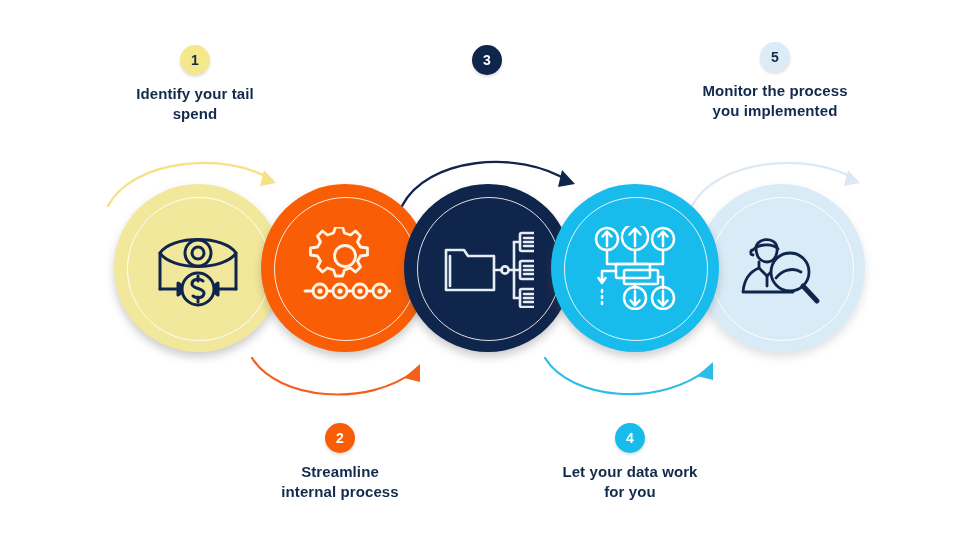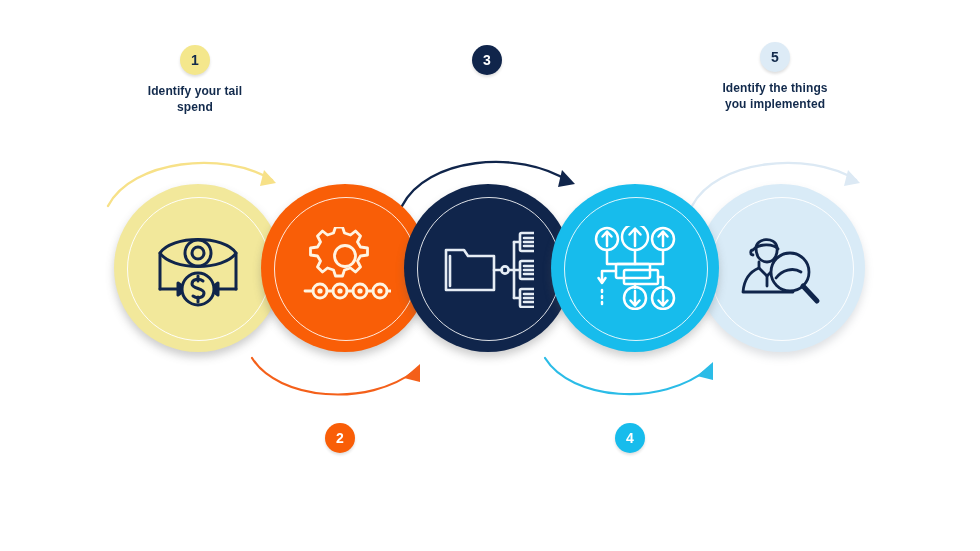--- a/index.html
+++ b/index.html
@@ -36,21 +36,21 @@
     margin: 0 auto 9px auto;
     display: flex;
     align-items: center;
     justify-content: center;
     font-size: 14px;
     font-weight: bold;
     line-height: 1;
     box-shadow: 0 2px 3px rgba(0,0,0,0.13);
   }
   .caption {
-    font-size: 12px;
+    font-size: 15px;
     font-weight: bold;
     line-height: 1.33;
     color: #122A4C;
     letter-spacing: 0.1px;
     white-space: pre-line;
   }
 
   .lbl-1 { left: 65px;  top: 45px; }
   .lbl-3 { left: 357px; top: 45px; }
   .lbl-5 { left: 645px; top: 42px; }
@@ -265,25 +265,29 @@
     <div class="caption">Identify your tail
 spend</div>
   </div>
 
   <div class="step-label lbl-3">
     <div class="badge" style="background:#10254B;color:#FFFFFF;">3</div>
   </div>
 
   <div class="step-label lbl-5">
     <div class="badge" style="background:#DDEBF6;color:#122A4C;">5</div>
-    <div class="caption">Identify the things
+    <div class="caption">Monitor the process
 you implemented</div>
   </div>
 
   <div class="step-label lbl-2">
     <div class="badge" style="background:#F95E07;color:#FFFFFF;">2</div>
+    <div class="caption">Streamline
+internal process</div>
   </div>
 
   <div class="step-label lbl-4">
     <div class="badge" style="background:#17BCEC;color:#FFFFFF;">4</div>
+    <div class="caption">Let your data work
+for you</div>
   </div>
 
 </div>
 
 </body></html>

